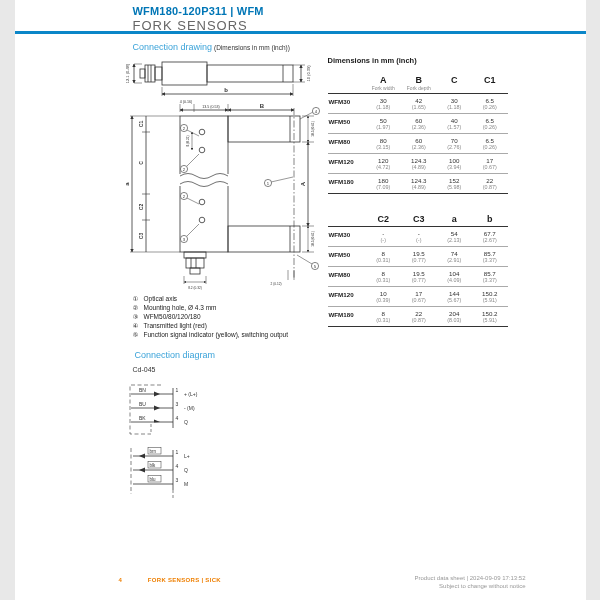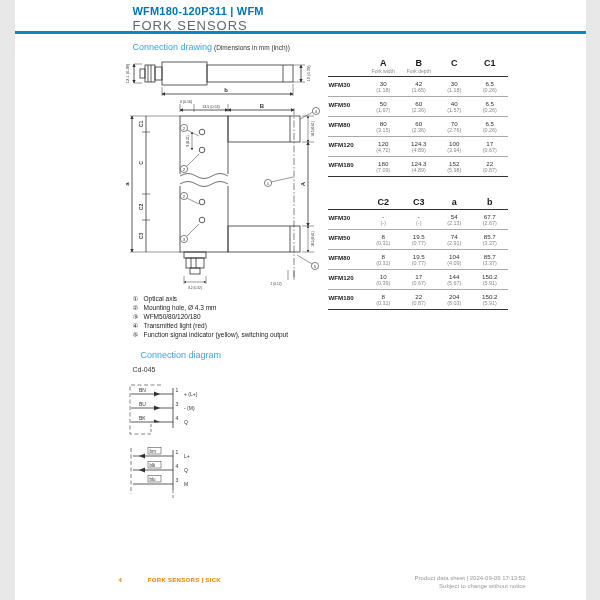--- a/index.html
+++ b/index.html
@@ -7,21 +7,21 @@
         font-family:"Liberation Sans",sans-serif;color:#1a1a1a;margin:0 auto;}
   
   .hdr{position:absolute;left:118px;top:5px;}
   .hdr-title{font-size:11px;font-weight:bold;color:#0076b6;letter-spacing:.2px;}
   .hdr-sub{font-size:13px;color:#666;letter-spacing:1px;margin-top:1px;}
   .rule{position:absolute;left:0;top:31px;width:600px;height:3px;background:#0b86c8;}
   
   .sec-head{position:absolute;font-size:9px;color:#3ba3d9;}
   .sec-head .note{font-size:6.5px;color:#333;font-weight:normal;margin-left:2px;}
   #dim-head{left:118px;top:42px;}
-  #conn-head{left:126px;top:350px;}
+  #conn-head{left:120px;top:350px;}
   .cd-code{position:absolute;left:118px;top:366px;font-size:7px;color:#333;}
   
   #drawing{position:absolute;left:103px;top:52px;}
   #cd1{position:absolute;left:112px;top:382px;}
   #cd2{position:absolute;left:112px;top:444px;}
   
   .legend{position:absolute;left:118px;top:294px;font-size:6.5px;color:#222;line-height:9px;}
   .legend-num{display:inline-block;width:11px;}
   
   .tables{position:absolute;left:313px;top:56px;width:180px;}
@@ -194,20 +194,21 @@
 
   <div class="legend">
     <div class="legend-row"><span class="legend-num">①</span><span>Optical axis</span></div>
     <div class="legend-row"><span class="legend-num">②</span><span>Mounting hole, Ø 4.3 mm</span></div>
     <div class="legend-row"><span class="legend-num">③</span><span>WFM50/80/120/180</span></div>
     <div class="legend-row"><span class="legend-num">④</span><span>Transmitted light (red)</span></div>
     <div class="legend-row"><span class="legend-num">⑤</span><span>Function signal indicator (yellow), switching output</span></div>
   </div>
 
   <div class="tables">
+    <div class="tbl-caption">Dimensions in mm (inch)</div>
     <table class="dim">
         <thead>
           <tr>
             <th class="name-col"></th>
             <th class="col-head">
               <div class="col-label">A</div>
               <div class="col-sub">Fork width</div>
             </th>
             <th class="col-head">
               <div class="col-label">B</div>

